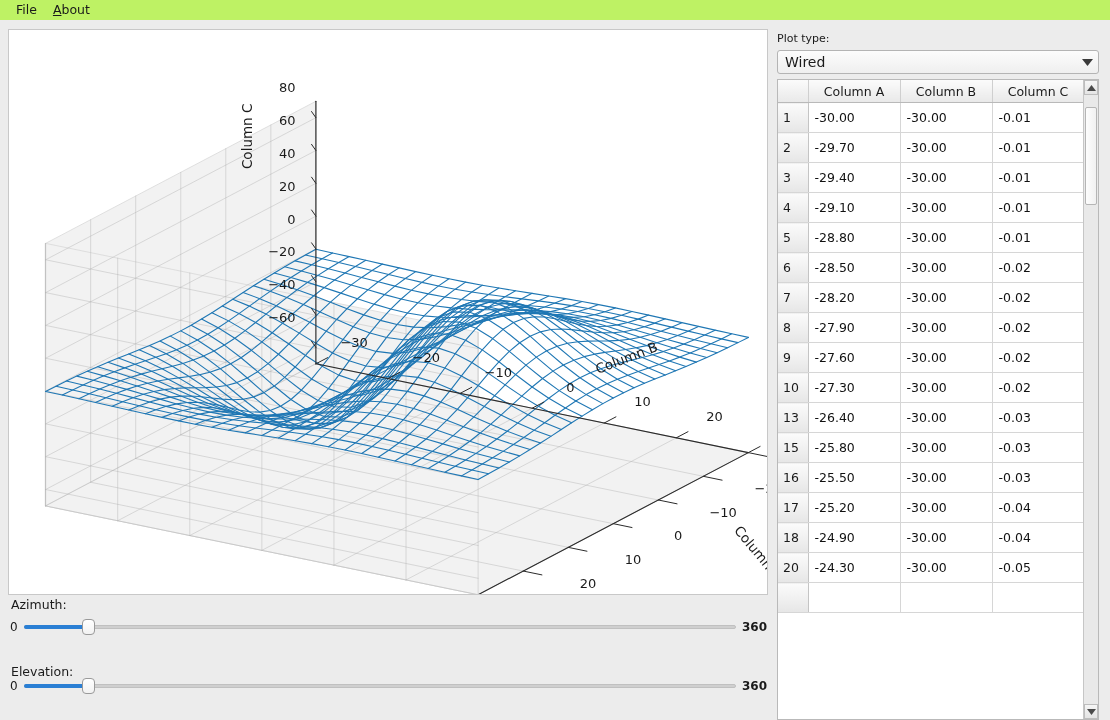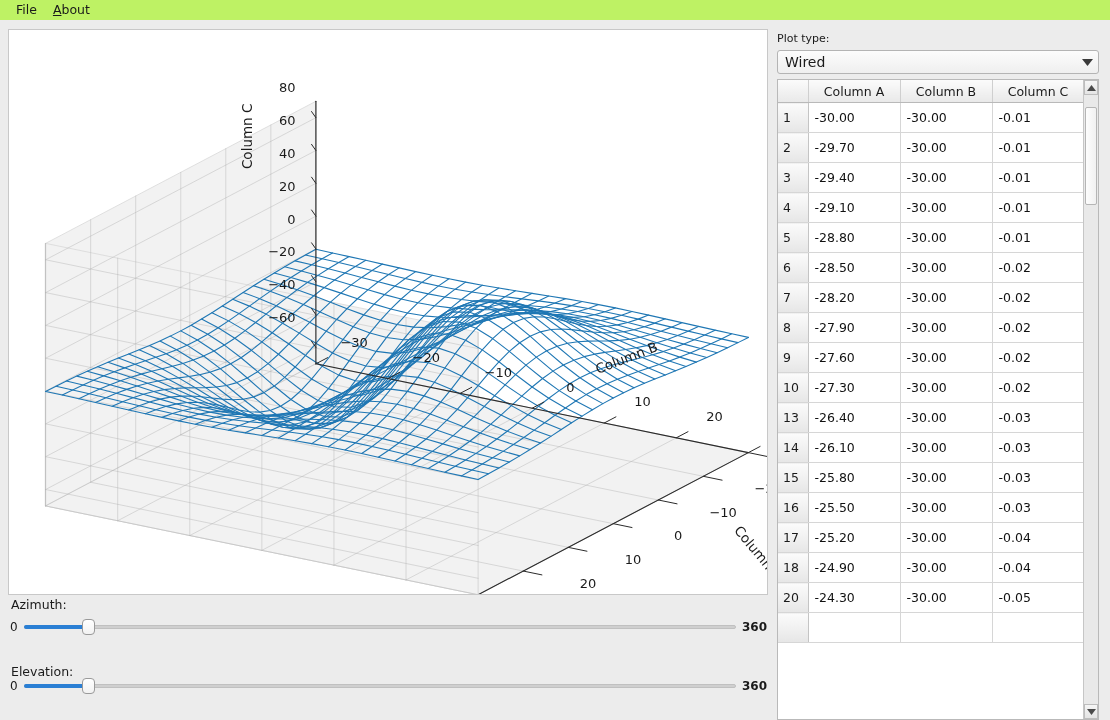--- a/index.html
+++ b/index.html
@@ -545,26 +545,20 @@
                 <td>-30.00</td>
                 <td>-0.02</td>
               </tr>
               <tr>
                 <td class="rowhdr">13</td>
                 <td>-26.40</td>
                 <td>-30.00</td>
                 <td>-0.03</td>
               </tr>
               <tr>
-                <td class="rowhdr">14</td>
-                <td>-26.10</td>
-                <td>-30.00</td>
-                <td>-0.03</td>
-              </tr>
-              <tr>
                 <td class="rowhdr">15</td>
                 <td>-25.80</td>
                 <td>-30.00</td>
                 <td>-0.03</td>
               </tr>
               <tr>
                 <td class="rowhdr">16</td>
                 <td>-25.50</td>
                 <td>-30.00</td>
                 <td>-0.03</td>

